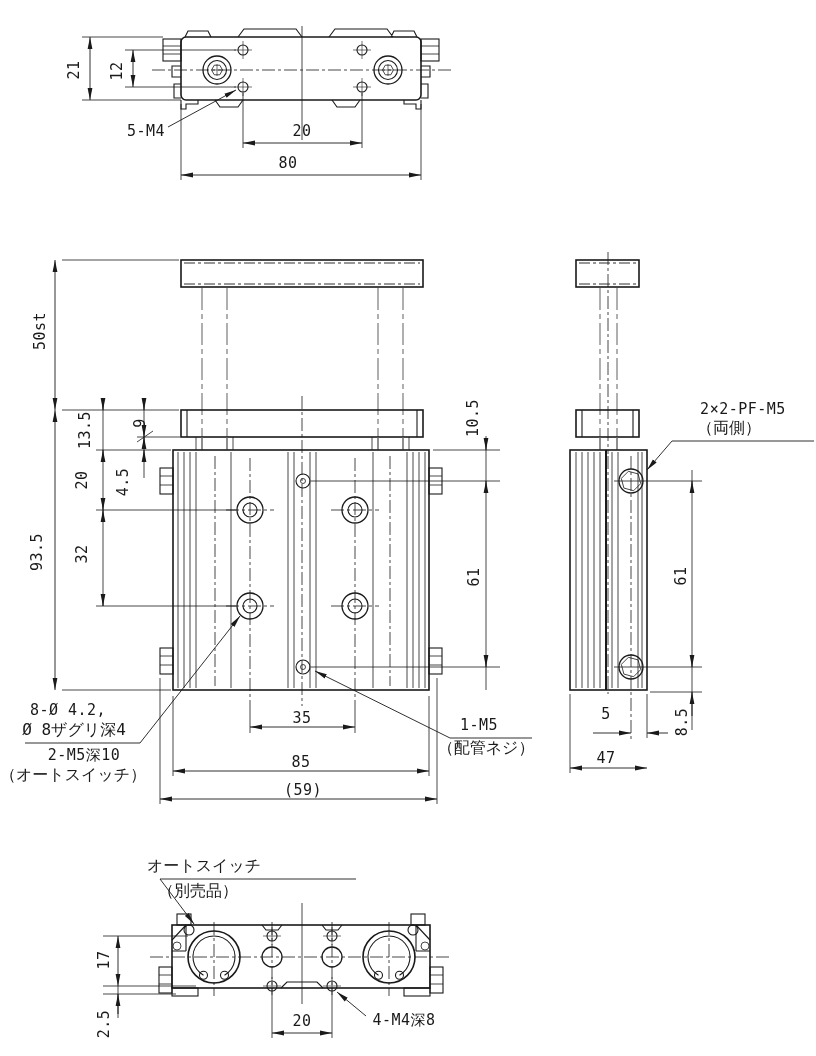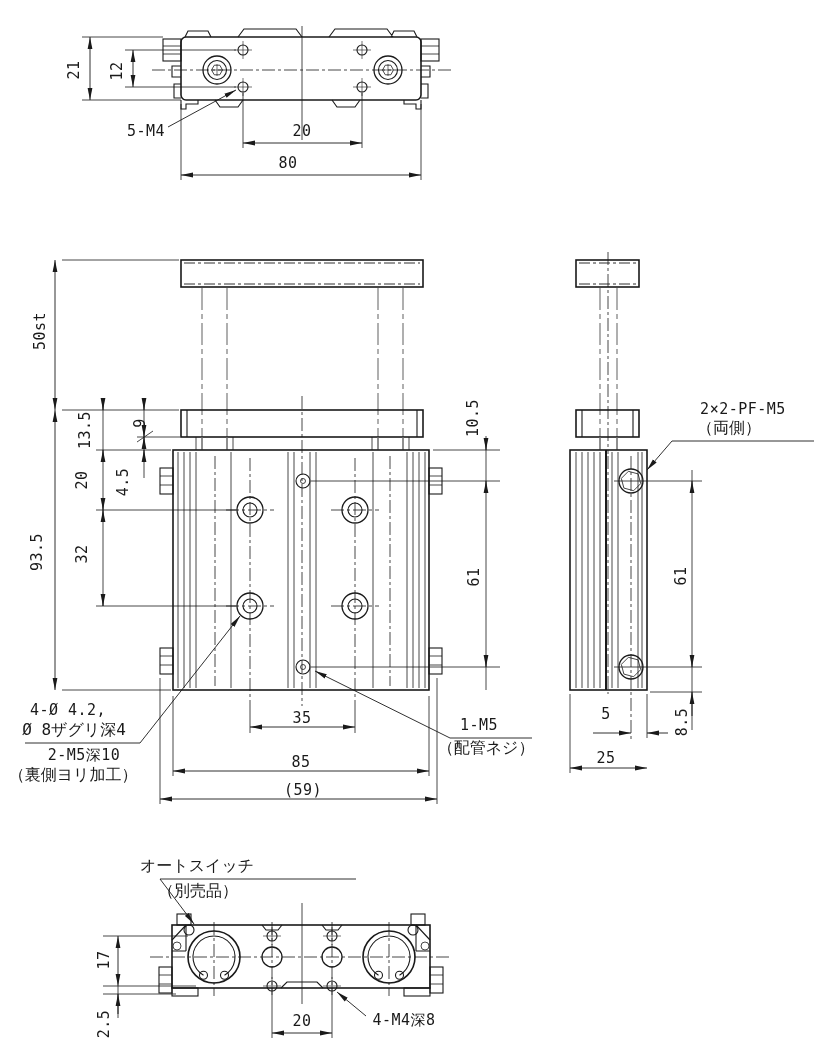--- a/index.html
+++ b/index.html
@@ -252,34 +252,34 @@
   <span class="lbl v" style="left:85px;top:430px">13.5</span>
   <span class="lbl v" style="left:140px;top:423px">9</span>
   <span class="lbl v" style="left:82px;top:480px">20</span>
   <span class="lbl v" style="left:123px;top:482px">4.5</span>
   <span class="lbl v" style="left:82px;top:554px">32</span>
   <span class="lbl v" style="left:473px;top:418px">10.5</span>
   <span class="lbl v" style="left:474px;top:577px">61</span>
   <span class="lbl" style="left:302px;top:718px">35</span>
   <span class="lbl" style="left:301px;top:762px">85</span>
   <span class="lbl" style="left:303px;top:790px">(59)</span>
-  <span class="lbl" style="left:68px;top:710px">4-Ø 4.2,</span>
+  <span class="lbl" style="left:68px;top:710px">8-Ø 4.2,</span>
   <span class="lbl jp" style="left:74px;top:730px">Ø 8ザグリ深4</span>
   <span class="lbl" style="left:84px;top:755px">2-M5深10</span>
-  <span class="lbl jp" style="left:73px;top:775px">（裏側ヨリ加工）</span>
+  <span class="lbl jp" style="left:73px;top:775px">（オートスイッチ）</span>
   <span class="lbl" style="left:479px;top:725px">1-M5</span>
   <span class="lbl jp" style="left:486px;top:748px">（配管ネジ）</span>
 
   <span class="lbl" style="left:743px;top:409px">2×2-PF-M5</span>
   <span class="lbl jp" style="left:729px;top:428px">（両側）</span>
   <span class="lbl v" style="left:681px;top:576px">61</span>
   <span class="lbl" style="left:606px;top:714px">5</span>
   <span class="lbl v" style="left:682px;top:722px">8.5</span>
-  <span class="lbl" style="left:606px;top:758px">25</span>
-
-  <span class="lbl jp" style="left:197px;top:866px">オートスイッチ</span>
+  <span class="lbl" style="left:606px;top:758px">47</span>
+
+  <span class="lbl jp" style="left:204px;top:866px">オートスイッチ</span>
   <span class="lbl jp" style="left:198px;top:891px">（別売品）</span>
   <span class="lbl v" style="left:104px;top:960px">17</span>
   <span class="lbl v" style="left:104px;top:1024px">2.5</span>
   <span class="lbl" style="left:302px;top:1021px">20</span>
   <span class="lbl" style="left:404px;top:1020px">4-M4深8</span>
 
 </div>
 
 </body></html>

